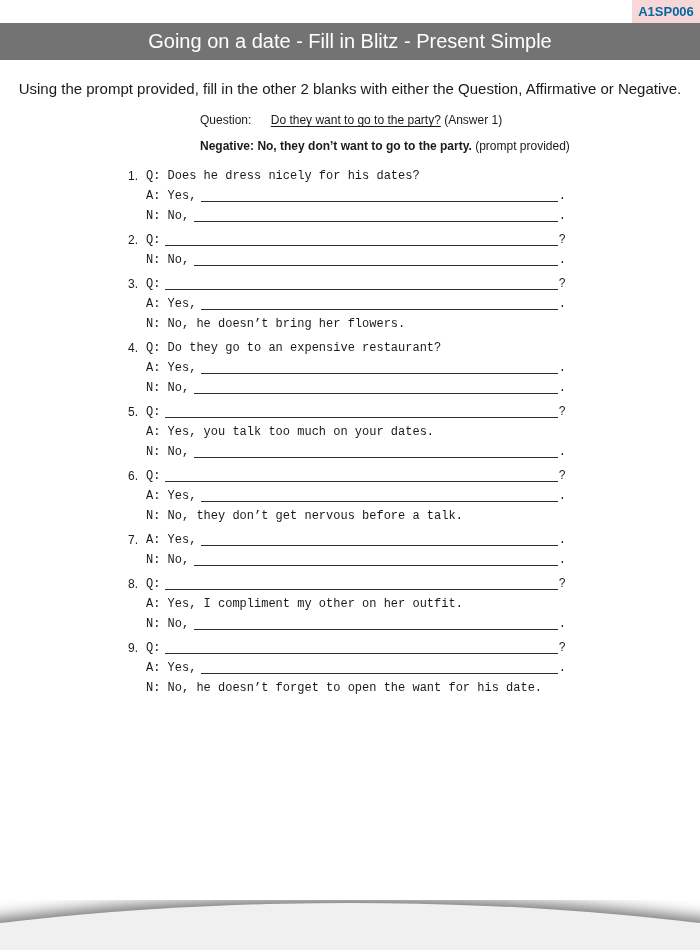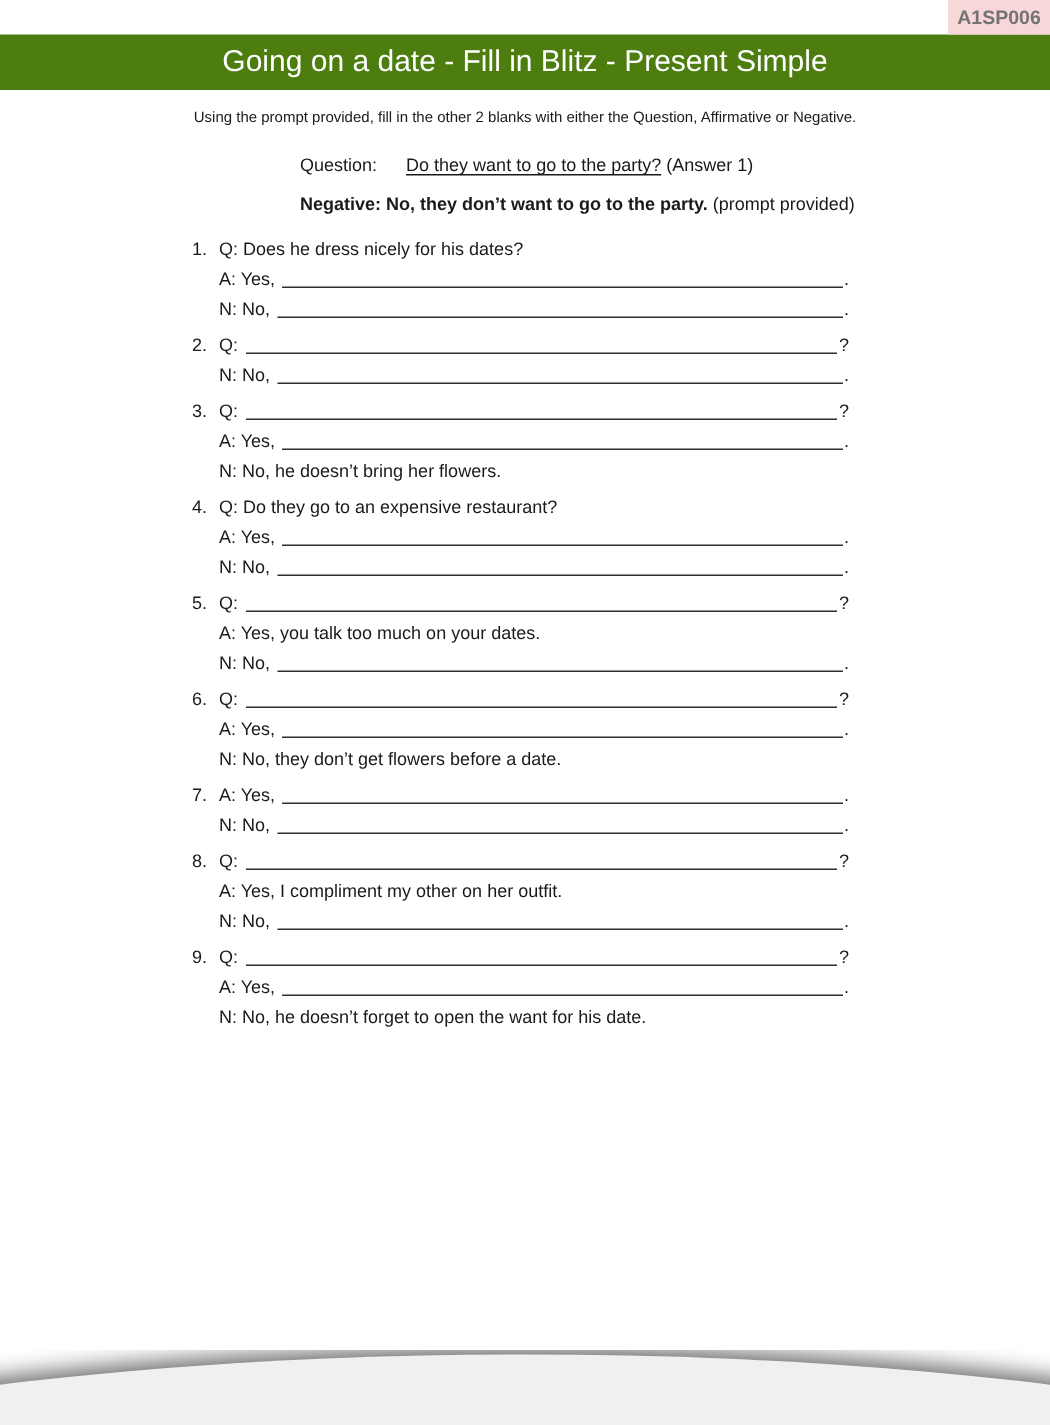--- a/index.html
+++ b/index.html
@@ -4,35 +4,35 @@
 <style>
   html,body { margin:0; padding:0; }
   body {
     width:700px; height:950px; position:relative; overflow:hidden;
     background:#ffffff; color:#1a1a1a;
     font-family:"Liberation Sans", sans-serif;
   }
   .badge {
     position:absolute; top:0; right:0; width:68px; height:23px;
     background:#f8d7d9; display:flex; align-items:center; justify-content:center;
-    font-size:13px; font-weight:bold; color:#737373;
+    font-size:13px; font-weight:bold; color:#0369a1;
   }
   .titlebar {
-    margin-top:23px; height:37px; background:#4d7c0f; color:#ffffff;
+    margin-top:23px; height:37px; background:#737373; color:#ffffff;
     text-align:center; line-height:37px; font-size:20px;
   }
-  .instruction { margin-top:12px; text-align:center; font-size:10px; line-height:14px; }
+  .instruction { margin-top:22px; text-align:center; font-size:15px; line-height:14px; }
   .examples { margin:18px 0 0 200px; font-size:12px; }
   .ex-row { line-height:13px; margin-bottom:13px; white-space:nowrap; }
   .u { text-decoration:underline; text-underline-offset:2px;padding-left:16px; }
   .b { font-weight:bold; }
   .list { margin:12px 0 0 128px; font-size:12px; }
   .item { display:flex; margin-bottom:4px; }
   .num { flex:0 0 18px; width:18px; line-height:20px; }
-  .lines { width:420px; }
+  .lines { width:420px;font-family:Liberation Mono, monospace; }
   .line { display:flex; line-height:20px; }
   .lt { white-space:pre; }
   .bl { flex:1 1 auto; border-bottom:1px solid #2e2e2e; margin:0 1px 4px 5px; }
   .pu { white-space:pre; }
   .shadow-zone {
     position:absolute; left:0; top:900px; width:700px; height:50px;
     overflow:hidden; background:#ffffff;
   }
   .shadow-ellipse {
     position:absolute; left:-350px; top:3px; width:1400px; height:300px;
@@ -163,21 +163,21 @@
           <span class="lt">Q:</span>
           <span class="bl"></span>
           <span class="pu">?</span>
         </div>
       <div class="line" data-blank="true">
           <span class="lt">A: Yes,</span>
           <span class="bl"></span>
           <span class="pu">.</span>
         </div>
       <div class="line" data-blank="false">
-          <span class="lt">N: No, they don’t get flowers before a date.</span>
+          <span class="lt">N: No, they don’t get nervous before a talk.</span>
           <span class="pu"></span>
         </div>
     </div>
   </div>
 
   <div class="item">
     <div class="num">7.</div>
     <div class="lines">
       <div class="line" data-blank="true">
           <span class="lt">A: Yes,</span>

